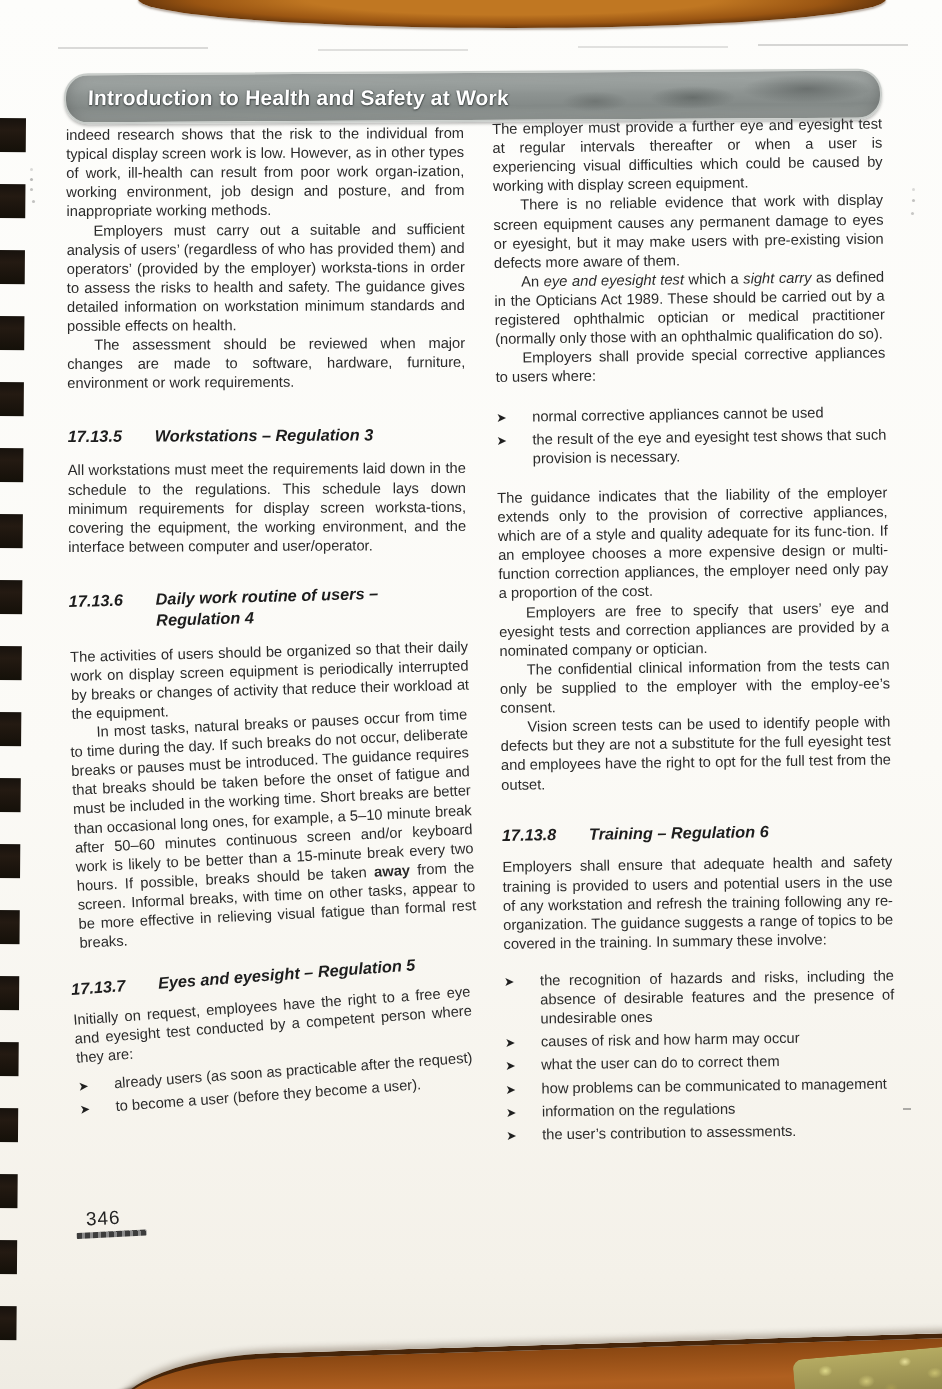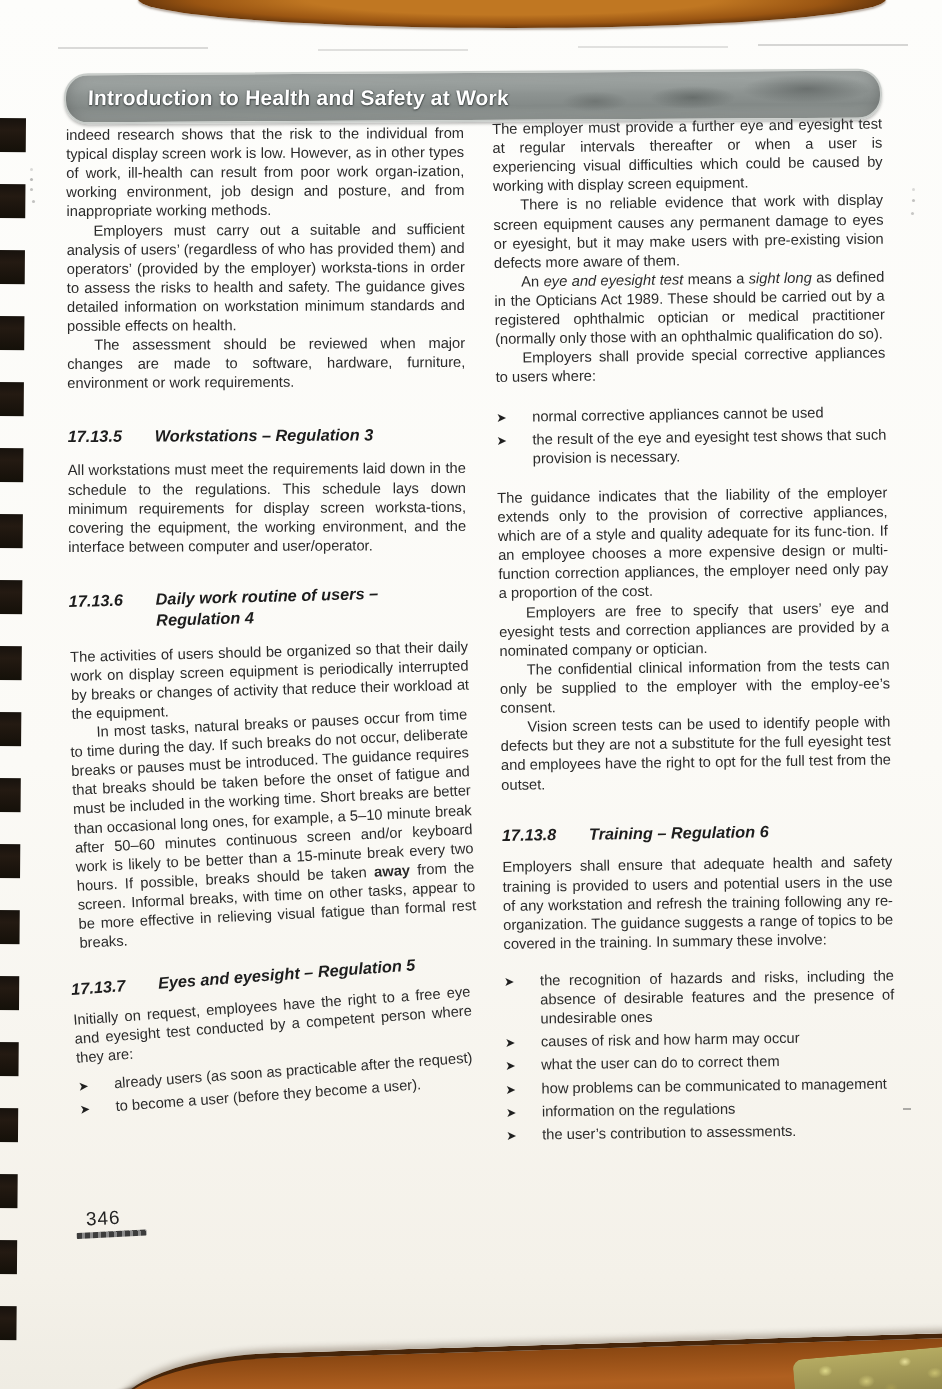--- a/index.html
+++ b/index.html
@@ -186,21 +186,21 @@
         <span class="blt">➤</span>
         <span class="btx">to become a user (before they become a user).</span>
       </li>
     </ul>
   </div>
 </div>
 
 <div class="col col-right">
   <p class="para">The employer must provide a further eye and eyesight test at regular intervals thereafter or when a user is experiencing visual difficulties which could be caused by working with display screen equipment.</p>
   <p class="para ind">There is no reliable evidence that work with display screen equipment causes any permanent damage to eyes or eyesight, but it may make users with pre-existing vision defects more aware of them.</p>
-  <p class="para ind"><span>An </span><span class="it">eye and eyesight test</span><span> means a </span><span class="it">sight long</span><span> as defined in the Opticians Act 1989. These should be carried out by a registered ophthalmic optician or medical practitioner (normally only those with an ophthalmic qualification do so).</span></p>
+  <p class="para ind"><span>An </span><span class="it">eye and eyesight test</span><span> which a </span><span class="it">sight carry</span><span> as defined in the Opticians Act 1989. These should be carried out by a registered ophthalmic optician or medical practitioner (normally only those with an ophthalmic qualification do so).</span></p>
   <p class="para ind">Employers shall provide special corrective appliances to users where:</p>
 
   <ul class="blist" style="margin-top:20px;margin-bottom:20px;">
     <li>
       <span class="blt">➤</span>
       <span class="btx">normal corrective appliances cannot be used</span>
     </li>
     <li>
       <span class="blt">➤</span>
       <span class="btx">the result of the eye and eyesight test shows that such provision is necessary.</span>

